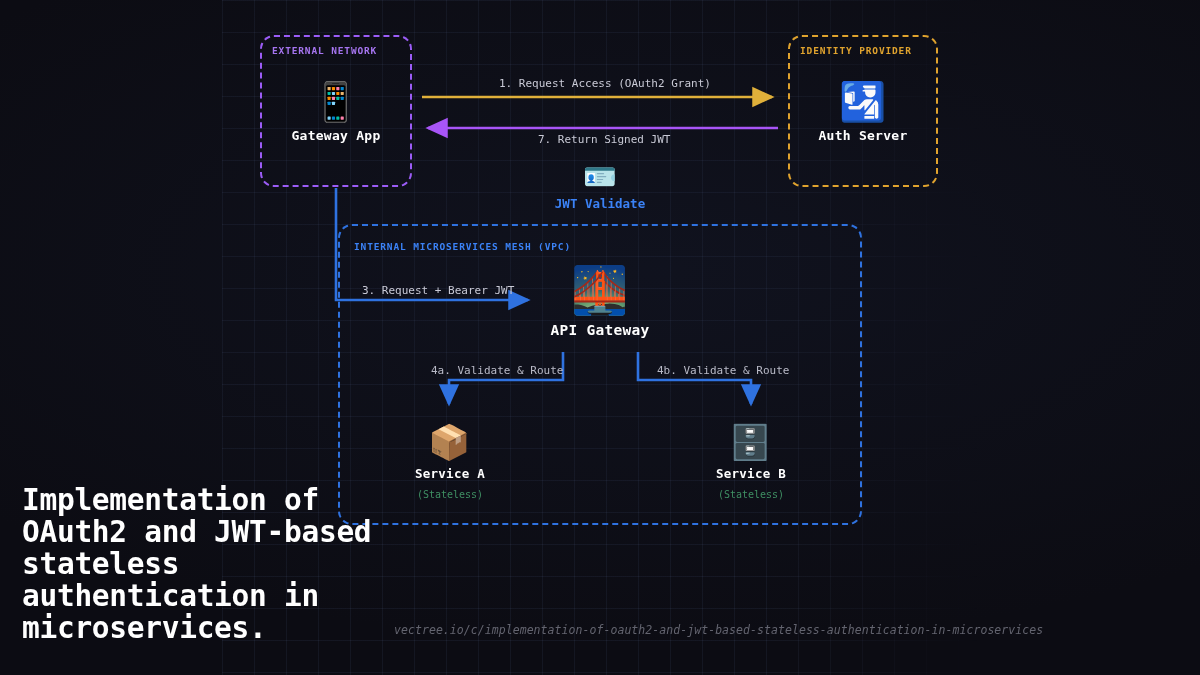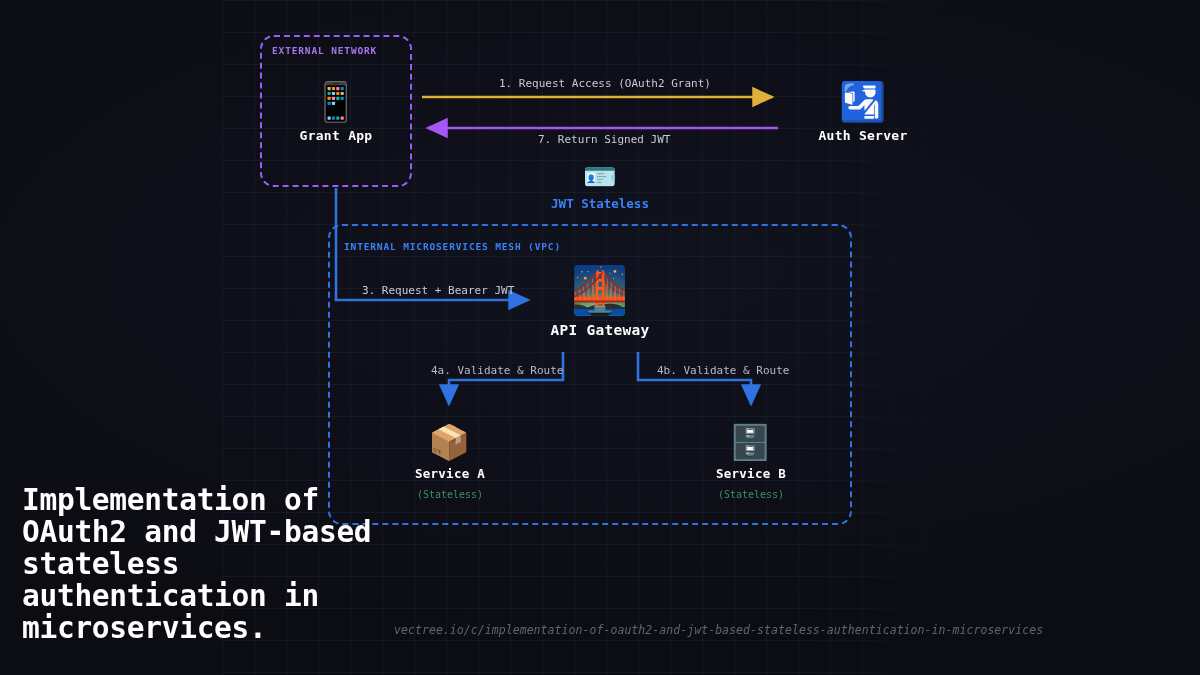--- a/index.html
+++ b/index.html
@@ -32,21 +32,21 @@
   .zone-label{
     position:absolute; top:8px; left:10px;
     font-size:9.5px; letter-spacing:.09em; font-weight:700;
   }
   #zone-external{ left:260px; top:35px; width:152px; height:152px;
     border:2px dashed #9b5cf6; }
   #zone-external .zone-label{ color:#a675f0; }
   #zone-idp{ left:788px; top:35px; width:150px; height:152px;
     border:2px dashed #e0a32e; }
   #zone-idp .zone-label{ color:#e0a32e; }
-  #zone-vpc{ left:328px; top:224px; width:524px; height:301px;
+  #zone-vpc{ left:338px; top:224px; width:524px; height:301px;
     border:2px dashed #2f72e0; }
   #zone-vpc .zone-label{ color:#3b82f6; top:15px; left:14px; }
 
   
   .node{ position:absolute; text-align:center; width:150px; }
   .node .emoji{ font-size:38px; line-height:44px; display:block;
      font-family:"DejaVu Sans","Liberation Sans",sans-serif; }
   .node .nlabel{ font-size:13px; font-weight:700; color:#fff; letter-spacing:.02em;
      margin-top:4px; white-space:nowrap; }
   .node .nsub{ font-size:10px; color:#3f8f63; margin-top:8px; white-space:nowrap; }
@@ -127,28 +127,31 @@
 
     <path d="M563,352 L563,380 L449,380 L449,404" fill="none" stroke="#2f72e0" stroke-width="2.6" marker-end="url(#ar-blue)"></path>
 
     <path d="M638,352 L638,380 L751,380 L751,404" fill="none" stroke="#2f72e0" stroke-width="2.6" marker-end="url(#ar-blue)"></path>
   </svg>
 
   <div class="zone" id="zone-external">
     <div class="zone-label">EXTERNAL NETWORK</div>
   </div>
 
+  <div class="zone" id="zone-idp">
+    <div class="zone-label">IDENTITY PROVIDER</div>
+  </div>
 
   <div class="zone" id="zone-vpc">
     <div class="zone-label">INTERNAL MICROSERVICES MESH (VPC)</div>
   </div>
 
   <div class="node" id="node-client">
     <span class="emoji">📱</span>
-    <div class="nlabel">Grant App</div>
+    <div class="nlabel">Gateway App</div>
   </div>
 
   <div class="node" id="node-auth">
     <span class="emoji">🛂</span>
     <div class="nlabel">Auth Server</div>
   </div>
 
   <div class="node" id="node-gateway">
     <span class="emoji">🌉</span>
     <div class="nlabel">API Gateway</div>
@@ -161,21 +164,21 @@
   </div>
 
   <div class="node" id="node-svcb">
     <span class="emoji">🗄️</span>
     <div class="nlabel">Service B</div>
     <div class="nsub">(Stateless)</div>
   </div>
 
   <div id="jwt-chip">
     <span class="emoji">🪪</span>
-    <div class="jlabel">JWT Stateless</div>
+    <div class="jlabel">JWT Validate</div>
   </div>
 
   <div class="elabel" id="lb1">1. Request Access (OAuth2 Grant)</div>
   <div class="elabel" id="lb2">7. Return Signed JWT</div>
   <div class="elabel" id="lb3">3. Request + Bearer JWT</div>
   <div class="elabel small" id="lb4a">4a. Validate &amp; Route</div>
   <div class="elabel small" id="lb4b">4b. Validate &amp; Route</div>
 
 
   <div id="title">Implementation of OAuth2 and JWT-based stateless authentication in microservices.</div>

